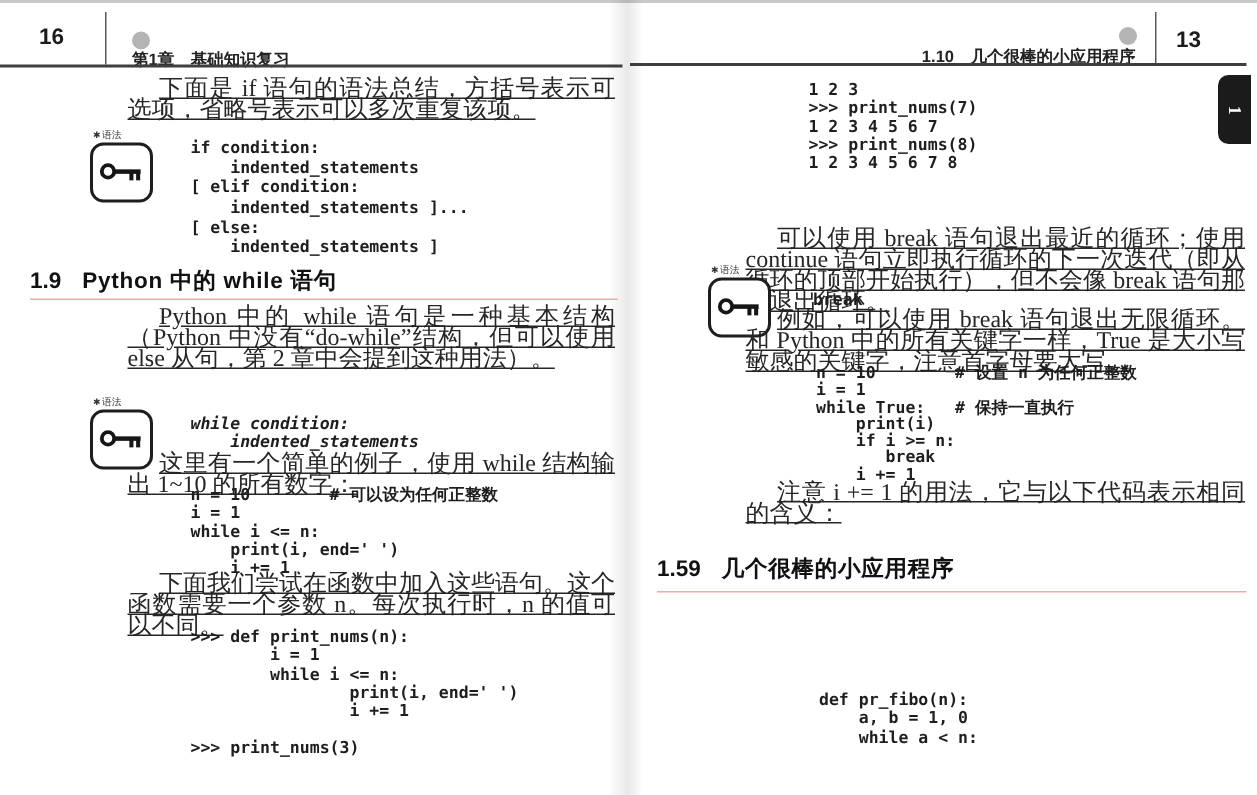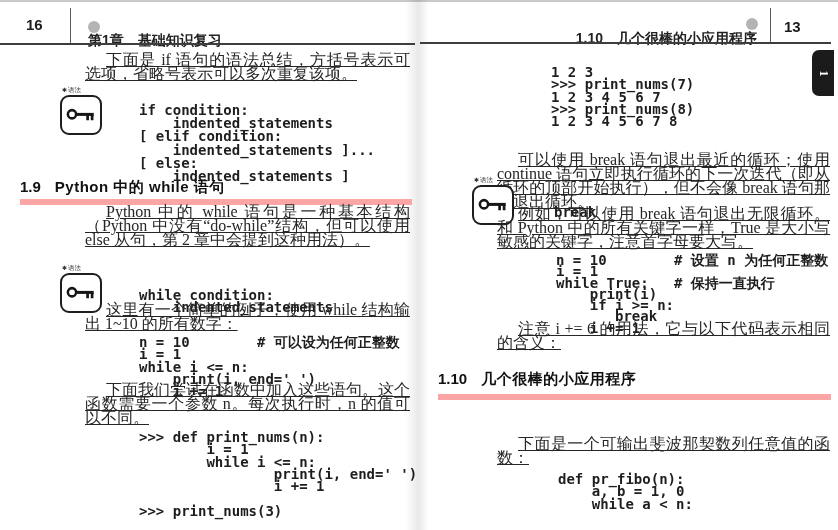--- a/index.html
+++ b/index.html
@@ -14,47 +14,47 @@
   .page-left{left:0;width:415px;}
   .page-right{left:420px;width:418px;}
   .gutter{
     position:absolute;top:0;left:405px;width:24px;height:530px;
     background:linear-gradient(to right,rgba(0,0,0,0) 0%,rgba(0,0,0,0.07) 45%,rgba(0,0,0,0.09) 55%,rgba(0,0,0,0) 100%);
   }
   
   .pagenum{position:absolute;font-family:"Liberation Sans",sans-serif;font-weight:bold;font-size:15px;color:#1c1c1c;}
   .hdr-divider{position:absolute;width:1px;background:#5a5a5a;}
   .hdr-dot{position:absolute;width:12px;height:12px;border-radius:50%;background:#b4b4b4;}
-  .hdr-title{position:absolute;font-family:"Liberation Sans",sans-serif;font-weight:bold;font-size:14px;color:#222;white-space:nowrap;}
+  .hdr-title{position:absolute;font-family:"Liberation Sans",sans-serif;font-weight:bold;font-size:11px;color:#222;white-space:nowrap;}
   .hdr-rule{position:absolute;height:1.5px;background:#3e3e3e;}
   
   .chapter-tab{
     position:absolute;left:812px;top:50px;width:22px;height:46px;
     background:#1b1b1b;border-radius:7px 0 0 7px;
     display:flex;align-items:center;justify-content:center;
   }
   .chapter-tab span{
     color:#fff;font-family:"Liberation Serif",serif;font-weight:bold;font-size:12px;
     transform:rotate(90deg);display:block;
   }
   
   .para{
     position:absolute;text-align:justify;font-size:16px;line-height:14px;
     text-indent:21px;color:#262626;text-decoration:underline;
   }
   .code{
     position:absolute;font-family:"DejaVu Sans Mono","Liberation Mono",monospace;
-    font-size:14px;font-weight:600;line-height:12.3px;color:#1e1e1e;
-    white-space:pre;margin:16px;
+    font-size:11px;font-weight:600;line-height:12.3px;color:#1e1e1e;
+    white-space:pre;margin:4px;
   }
   .code.tight{line-height:11.3px;}
   
   .section-heading{
     position:absolute;font-family:"Liberation Sans",sans-serif;font-weight:bold;color:#111;
-    border-bottom:6px solid #fca5a5;
+    border-bottom:1px solid #fca5a5;
   }
   .section-heading .num{font-size:15px;margin-right:14px;}
   .section-heading .ttl{font-size:15px;letter-spacing:0.5px;}
   
   .syntax-box{position:absolute;width:50px;}
   .syntax-label{
     font-family:"Liberation Sans",sans-serif;font-size:6.5px;color:#333;
     margin-left:2px;white-space:nowrap;
   }
   .syntax-label::before{content:"✱";font-size:6px;margin-right:1px;}
@@ -106,21 +106,21 @@
     <div class="syntax-label">语法</div>
     <div class="key-frame">
       <svg width="30" height="18" viewBox="0 0 40 22">
         <circle cx="8" cy="10" r="5.5" fill="none" stroke="#161616" stroke-width="3.4"></circle>
         <rect x="13" y="8.2" width="24" height="4" fill="#161616"></rect>
         <rect x="27" y="11" width="3.6" height="7" fill="#161616"></rect>
         <rect x="33" y="11" width="3.6" height="7" fill="#161616"></rect>
       </svg>
     </div>
   </div>
-  <pre class="code" style="left:123px;top:273px;">while condition:
+  <pre class="code" style="left:123px;top:273px;font-style:italic;">while condition:
     indented_statements</pre>
 
   <div class="para" style="left:85px;top:303px;width:325px;">这里有一个简单的例子，使用 while 结构输出 1~10 的所有数字：</div>
   <pre class="code" style="left:123px;top:320px;">n = 10        # 可以设为任何正整数
 i = 1
 while i &lt;= n:
     print(i, end=' ')
     i += 1</pre>
 
   <div class="para" style="left:85px;top:383px;width:325px;">下面我们尝试在函数中加入这些语句。这个函数需要一个参数 n。每次执行时，n 的值可以不同。</div>
@@ -163,27 +163,26 @@
 
   <div class="para" style="left:77px;top:207px;width:333px;">例如，可以使用 break 语句退出无限循环。和 Python 中的所有关键字一样，True 是大小写敏感的关键字，注意首字母要大写。</div>
   <pre class="code tight" style="left:120px;top:239px;">n = 10        # 设置 n 为任何正整数
 i = 1
 while True:   # 保持一直执行
     print(i)
     if i &gt;= n:
        break
     i += 1</pre>
 
-  <div class="para" style="left:77px;top:322px;width:333px;">注意 i += 6 的用法，它与以下代码表示相同的含义：</div>
+  <div class="para" style="left:77px;top:322px;width:333px;">注意 i += 1 的用法，它与以下代码表示相同的含义：</div>
 
   <div class="section-heading" style="left:18px;top:370px;width:393px;height:24px;">
-    <span class="num">1.10</span><span class="ttl">几个很棒的小应用程序</span>
+    <span class="num">1.59</span><span class="ttl">几个很棒的小应用程序</span>
   </div>
 
-  <div class="para" style="left:77px;top:437px;width:333px;">下面是一个可输出斐波那契数列任意值的函数：</div>
   <pre class="code" style="left:122px;top:457px;">def pr_fibo(n):
     a, b = 1, 0
     while a &lt; n:</pre>
 </div>
 
 <div class="chapter-tab">
   <span>1</span>
 </div>
 
 </body></html>

